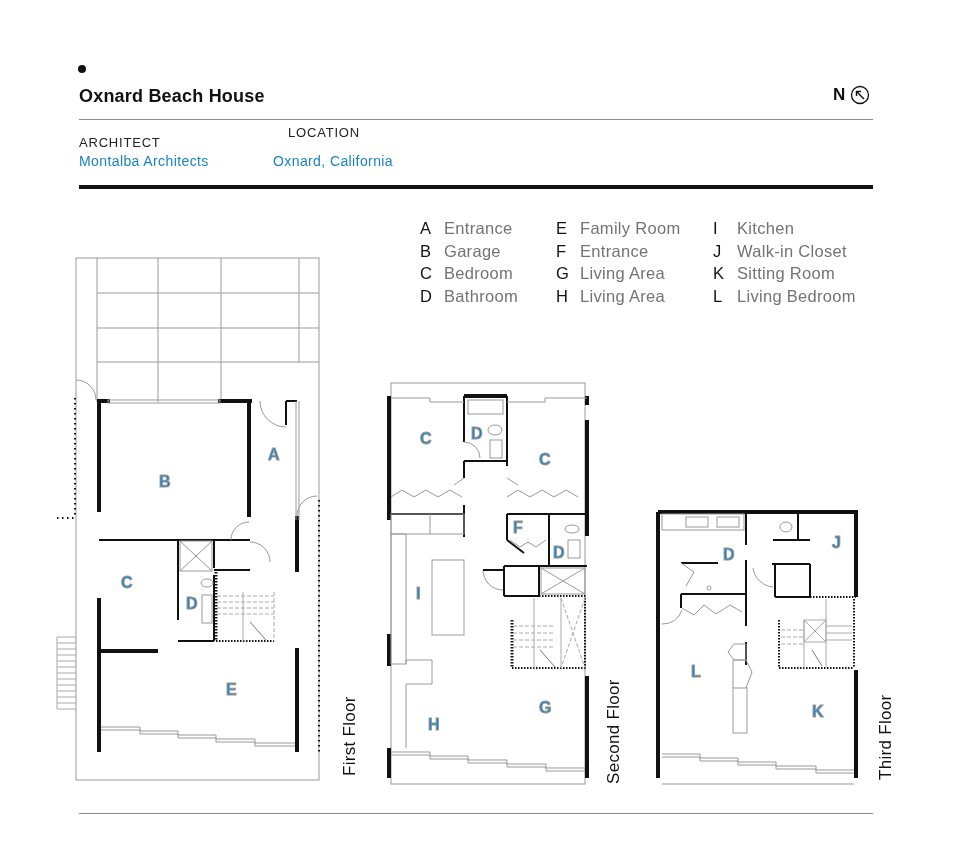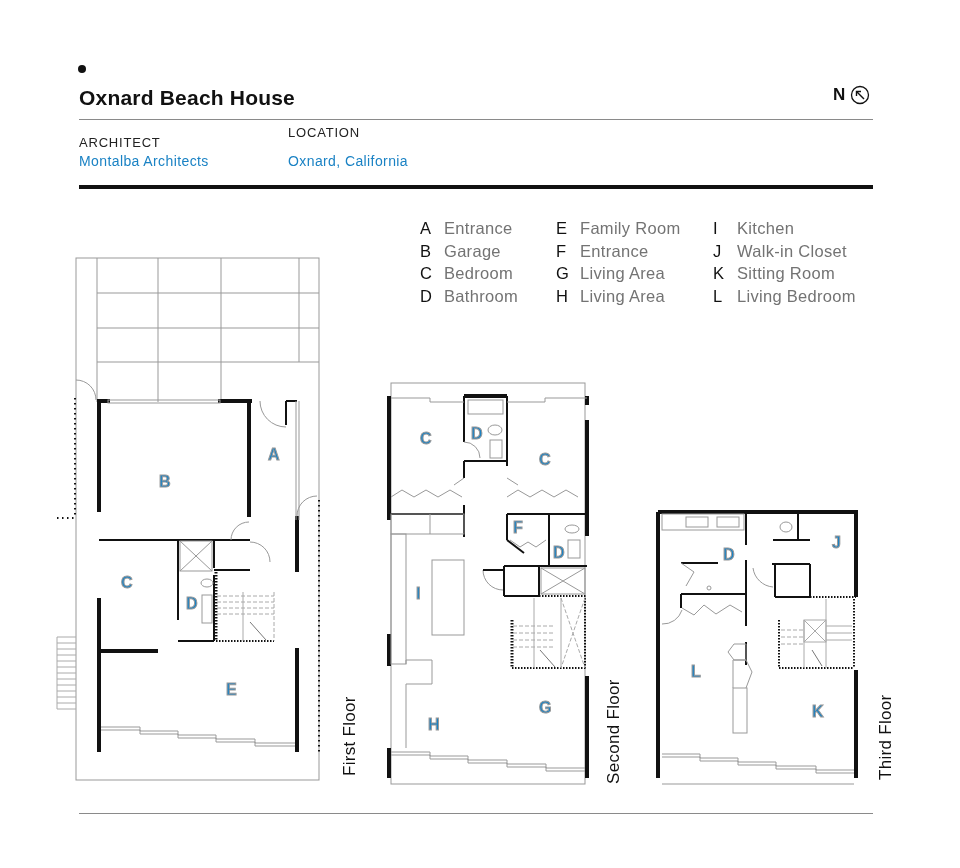--- a/index.html
+++ b/index.html
@@ -1,20 +1,20 @@
 <!DOCTYPE html>
 <html><head>
 <meta charset="utf-8">
 <style>
   html, body { margin:0; padding:0; background:#ffffff; }
   body { width:960px; height:868px; position:relative; overflow:hidden;
          font-family:"Liberation Sans", "DejaVu Sans", sans-serif; color:#111; }
   .abs { position:absolute; }
   .dot { left:78px; top:65px; width:8px; height:8px; border-radius:50%; background:#111; }
-  .title { left:79px; top:86px; font-size:21px; font-weight:bold; letter-spacing:0.2px; }
+  .title { left:79px; top:86px; font-size:18px; font-weight:bold; letter-spacing:0.2px; }
   .north { left:833px; top:85px; display:flex; align-items:center; gap:5px; }
   .north-n { font-size:17px; font-weight:bold; }
   .rule-thin { left:79px; width:794px; height:1px; background:#8a8a8a; }
   .rule-thick { left:79px; top:185px; width:794px; height:4px; background:#111; }
   .meta-label { font-size:13px; letter-spacing:0.8px; color:#222;text-align:right; }
   .meta-value { font-size:14px; color:#1a82c4; letter-spacing:0.4px; }
   .legend { left:420px; top:218px; display:grid; grid-template-columns:136px 157px 170px; row-gap:2px; }
   .legend-item { display:flex; font-size:16.5px; line-height:20.5px; white-space:nowrap; }
   .legend-key { width:24px; color:#111; }
   .legend-label { color:#737373; letter-spacing:0.3px; }
@@ -35,21 +35,21 @@
     <line x1="14" y1="14" x2="6.5" y2="6.5" stroke="#111" stroke-width="1.4"></line>
     <polyline points="6.5,11 6.5,6.5 11,6.5" fill="none" stroke="#111" stroke-width="1.4"></polyline>
   </svg>
 </div>
 
 <div class="abs rule-thin" style="top:119px"></div>
 
 <div class="abs meta-label" style="left:79px; top:135px">ARCHITECT</div>
 <div class="abs meta-value" style="left:79px; top:153px">Montalba Architects</div>
 <div class="abs meta-label" style="left:288px; top:125px">LOCATION</div>
-<div class="abs meta-value" style="left:288px; top:153px">Oxnard, California</div>
+<div class="abs meta-value" style="left:273px; top:153px">Oxnard, California</div>
 
 <div class="abs rule-thick"></div>
 
 <div class="abs legend">
   <div class="legend-item">
       <span class="legend-key">A</span>
       <span class="legend-label">Entrance</span>
     </div>
   <div class="legend-item">
       <span class="legend-key">E</span>

